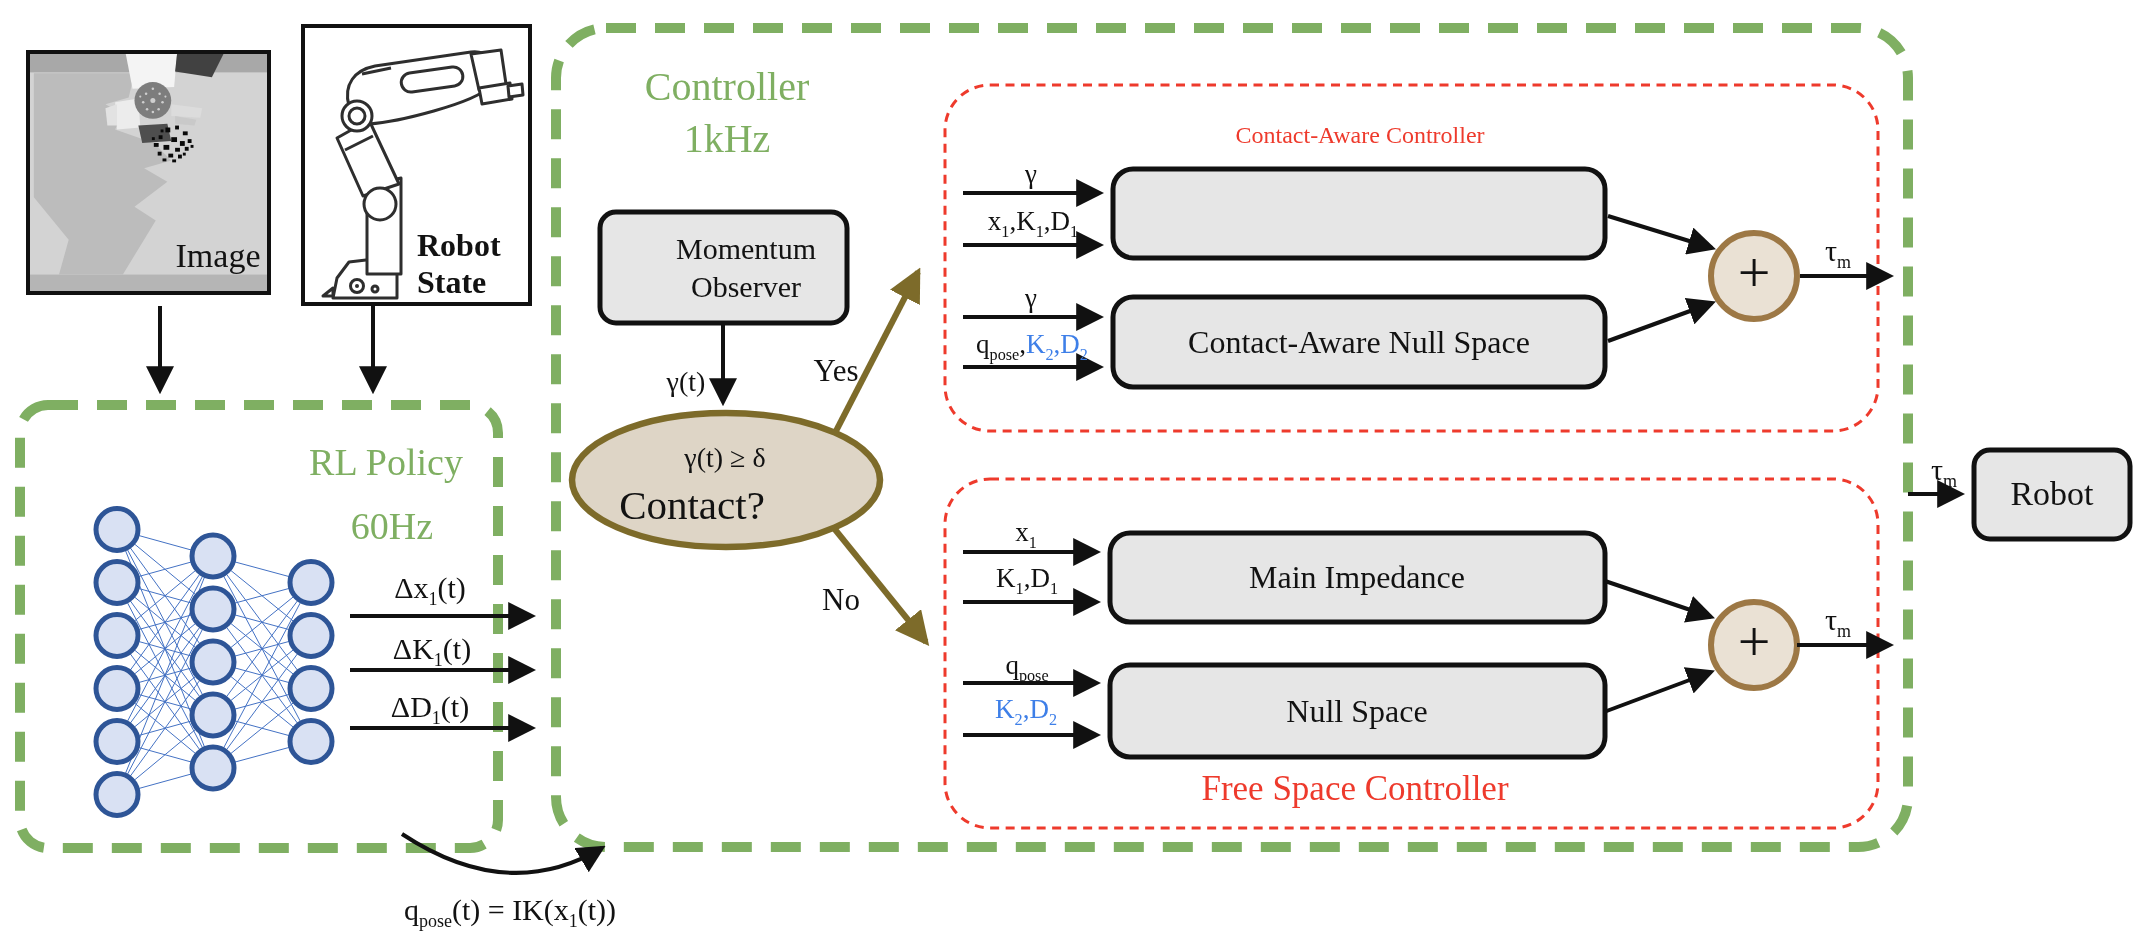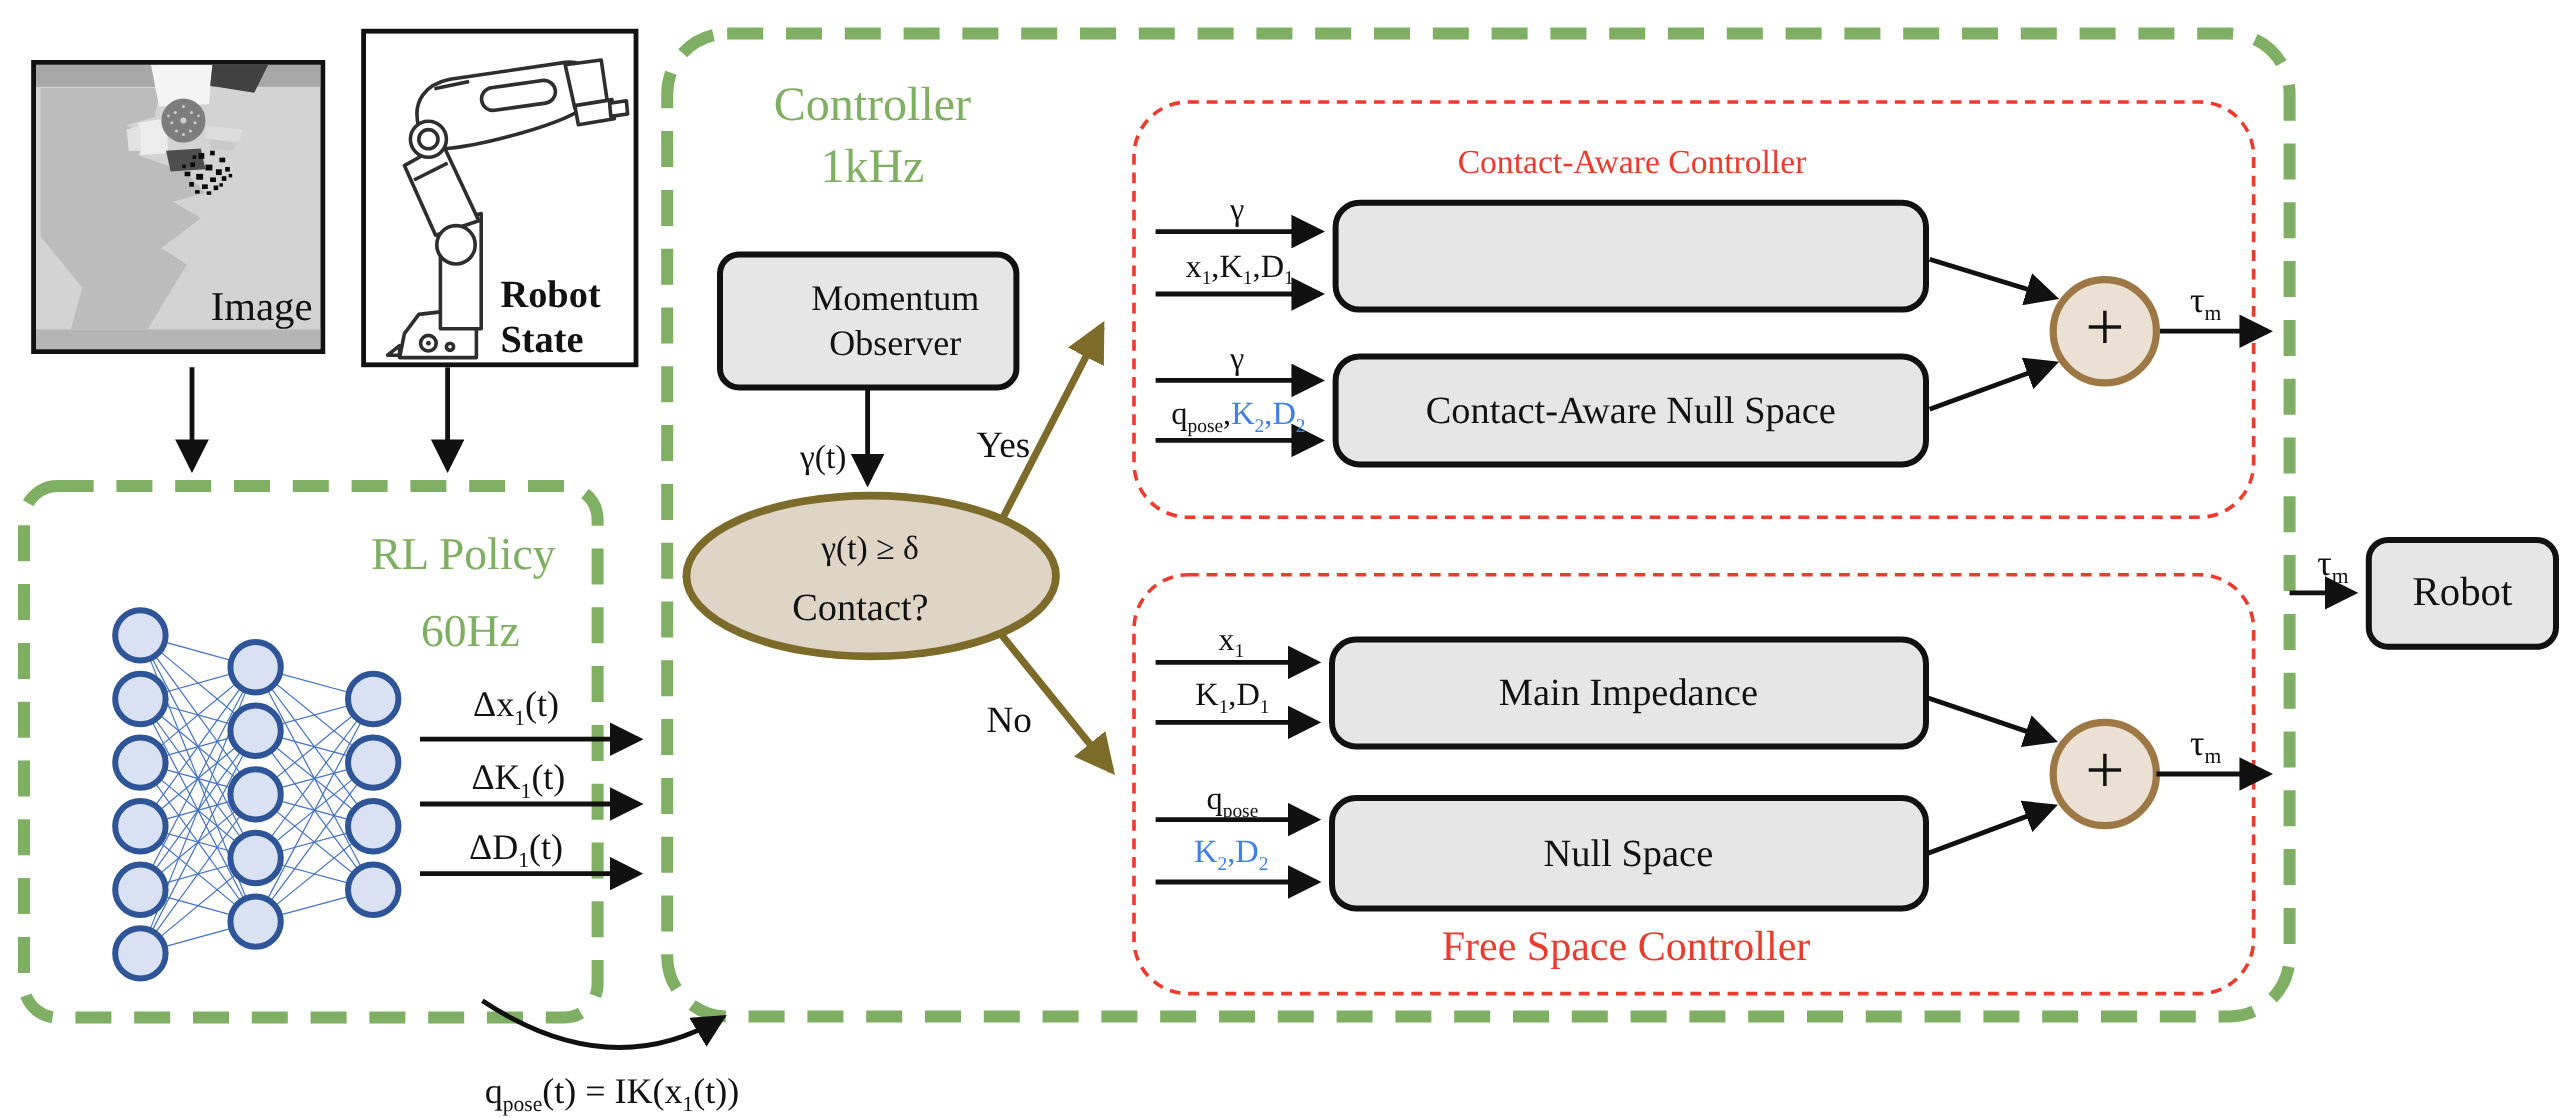--- a/index.html
+++ b/index.html
@@ -244,25 +244,25 @@
   <div class="lbl green" style="left:727px;top:139px;font-size:40px;">1kHz</div>
 
   <div class="lbl" style="left:746px;top:268px;font-size:30px;line-height:38px;">
     <div>Momentum</div>
     <div>Observer</div>
   </div>
 
   <div class="lbl" style="left:686px;top:382px;font-size:28px;">γ(t)</div>
 
   <div class="lbl" style="left:725px;top:458px;font-size:28px;">γ(t) ≥ δ</div>
-  <div class="lbl" style="left:717px;top:506px;font-size:32px;">Contact?</div>
+  <div class="lbl" style="left:692px;top:506px;font-size:41px;">Contact?</div>
   <div class="lbl" style="left:836px;top:371px;font-size:31px;">Yes</div>
   <div class="lbl" style="left:841px;top:600px;font-size:31px;">No</div>
 
-  <div class="lbl redtxt" style="left:1360px;top:136px;font-size:28px;">Contact-Aware Controller</div>
+  <div class="lbl redtxt" style="left:1360px;top:136px;font-size:24px;">Contact-Aware Controller</div>
   <div class="lbl" style="left:1359px;top:342px;font-size:32px;">Contact-Aware Null Space</div>
 
   <div class="lbl" style="left:1031px;top:175px;font-size:27px;">γ</div>
   <div class="lbl" style="left:1033px;top:222px;font-size:27px;">x<sub>1</sub>,K<sub>1</sub>,D<sub>1</sub></div>
   <div class="lbl" style="left:1031px;top:299px;font-size:27px;">γ</div>
   <div class="lbl" style="left:1032px;top:345px;font-size:27px;">
     <span>q<sub>pose</sub>,</span><span class="bluetxt">K<sub>2</sub>,D<sub>2</sub></span>
   </div>
 
   <div class="lbl" style="left:1754px;top:273px;font-size:58px;">+</div>

